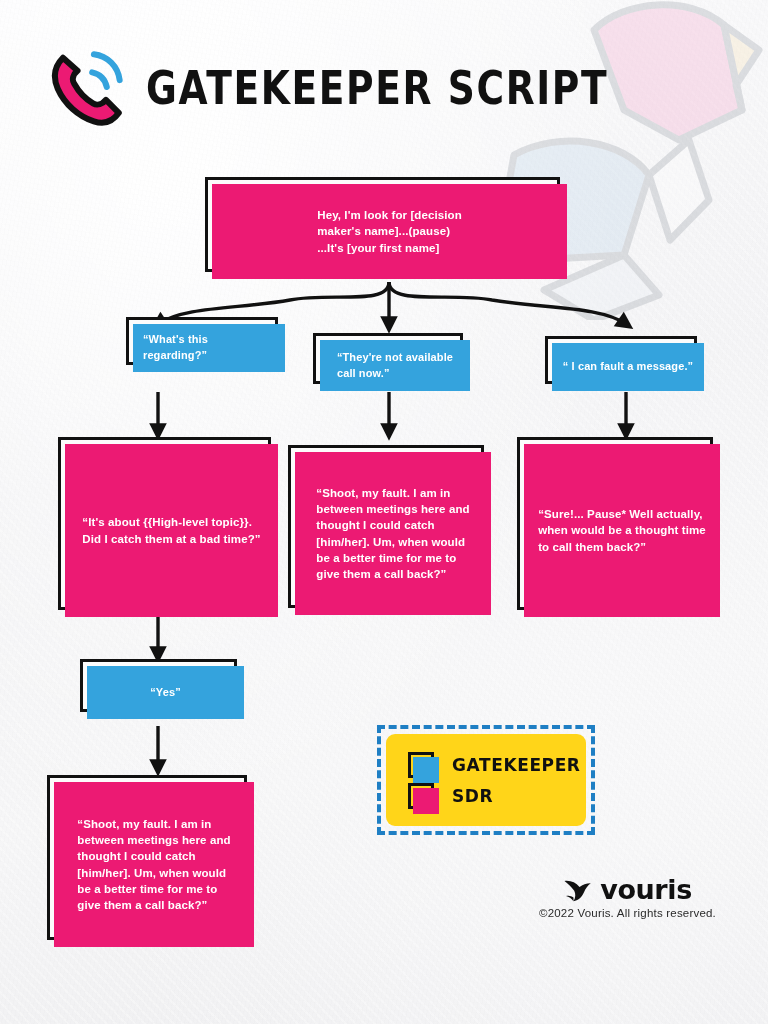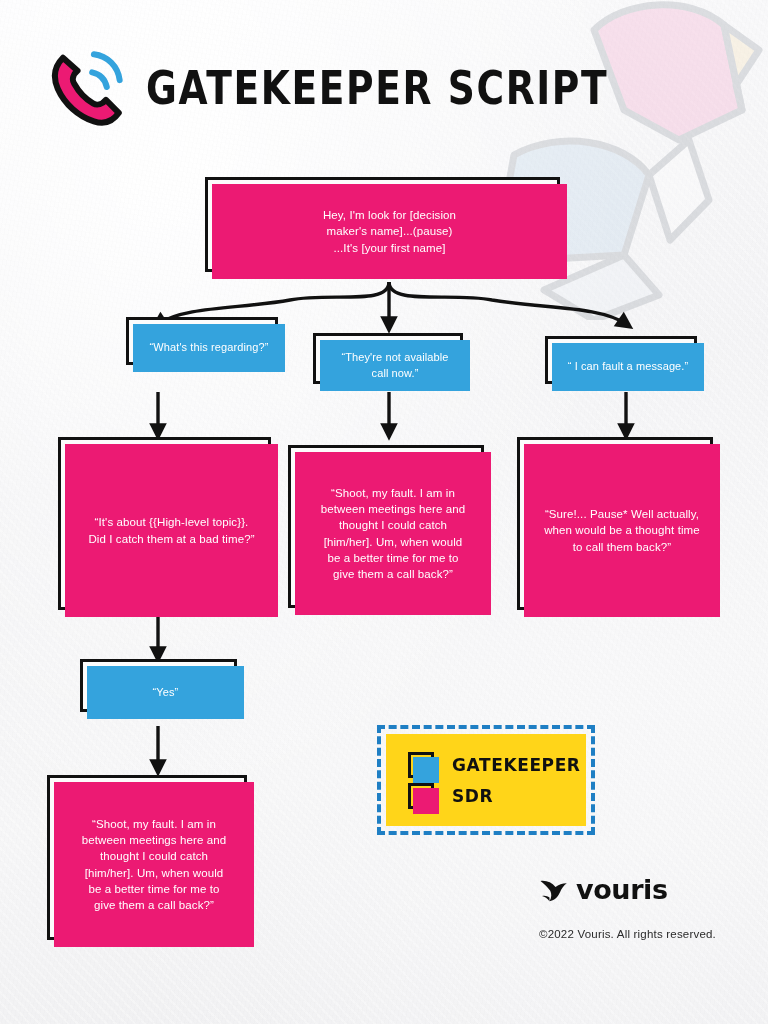--- a/index.html
+++ b/index.html
@@ -79,25 +79,24 @@
     background: #fcfcfc;
   }
   
   .node .fill {
     position: absolute;
     left: 7px; top: 7px; right: -7px; bottom: -7px;
     display: flex;
     align-items: center;
     justify-content: center;
     padding: 10px 10px;
-    text-align: center;
     color: #ffffff;
     font-size: 11.5px;
     line-height: 1.42;
-    font-weight: 400;
+    font-weight: 700;
     letter-spacing: .1px;
     white-space: pre-line;
   }
   .node.sdr .fill { background: #ec1a73; }
   .node.gatekeeper .fill { background: #34a3dd; }
 
   .node.gatekeeper .fill { font-size: 11px; }
 
   
   #connectors {
@@ -115,20 +114,21 @@
     padding: 5px;
   }
   #legend-inner {
     width: 100%; height: 100%;
     background: #ffd519;
     display: flex;
     flex-direction: column;
     justify-content: center;
     gap: 5px;
     padding-left: 22px;
+    border-radius: 9px;
   }
   .legend-row { display: flex; align-items: center; gap: 18px; }
   .swatch { position: relative; width: 26px; height: 26px; flex: none; }
   .swatch .sframe { position: absolute; inset: 0; border: 3px solid #111; background: #ffd519; }
   .swatch .sfill  { position: absolute; left: 5px; top: 5px; right: -5px; bottom: -5px; }
   .swatch.gk .sfill  { background: #34a3dd; }
   .swatch.sdr .sfill { background: #ec1a73; }
   .legend-label {
     font-family: "DejaVu Sans", sans-serif;
     font-size: 17px;
@@ -136,32 +136,32 @@
     letter-spacing: .6px;
     color: #111;
   }
 
   
   #footer {
     position: absolute;
     right: 52px; top: 876px;
     text-align: center;
   }
-  #brand { display: flex; align-items: center; gap: 7px; justify-content: flex-start; }
+  #brand { display: flex; align-items: center; gap: 7px; justify-content: center; }
   #bird-icon { width: 30px; height: 24px; display: block; }
   #brand-name {
     font-family: "DejaVu Sans", sans-serif;
     font-size: 27px;
     font-weight: 700;
     color: #111;
     letter-spacing: -.4px;
     line-height: 1;
   }
   #copyright {
-    margin-top: 25px;
+    margin-top: 4px;
     font-size: 11.5px;
     color: #2a2a2a;
     letter-spacing: .2px;
     white-space: nowrap;
   }
 </style>
 </head>
 <body>
 
 <div id="paper"></div>

